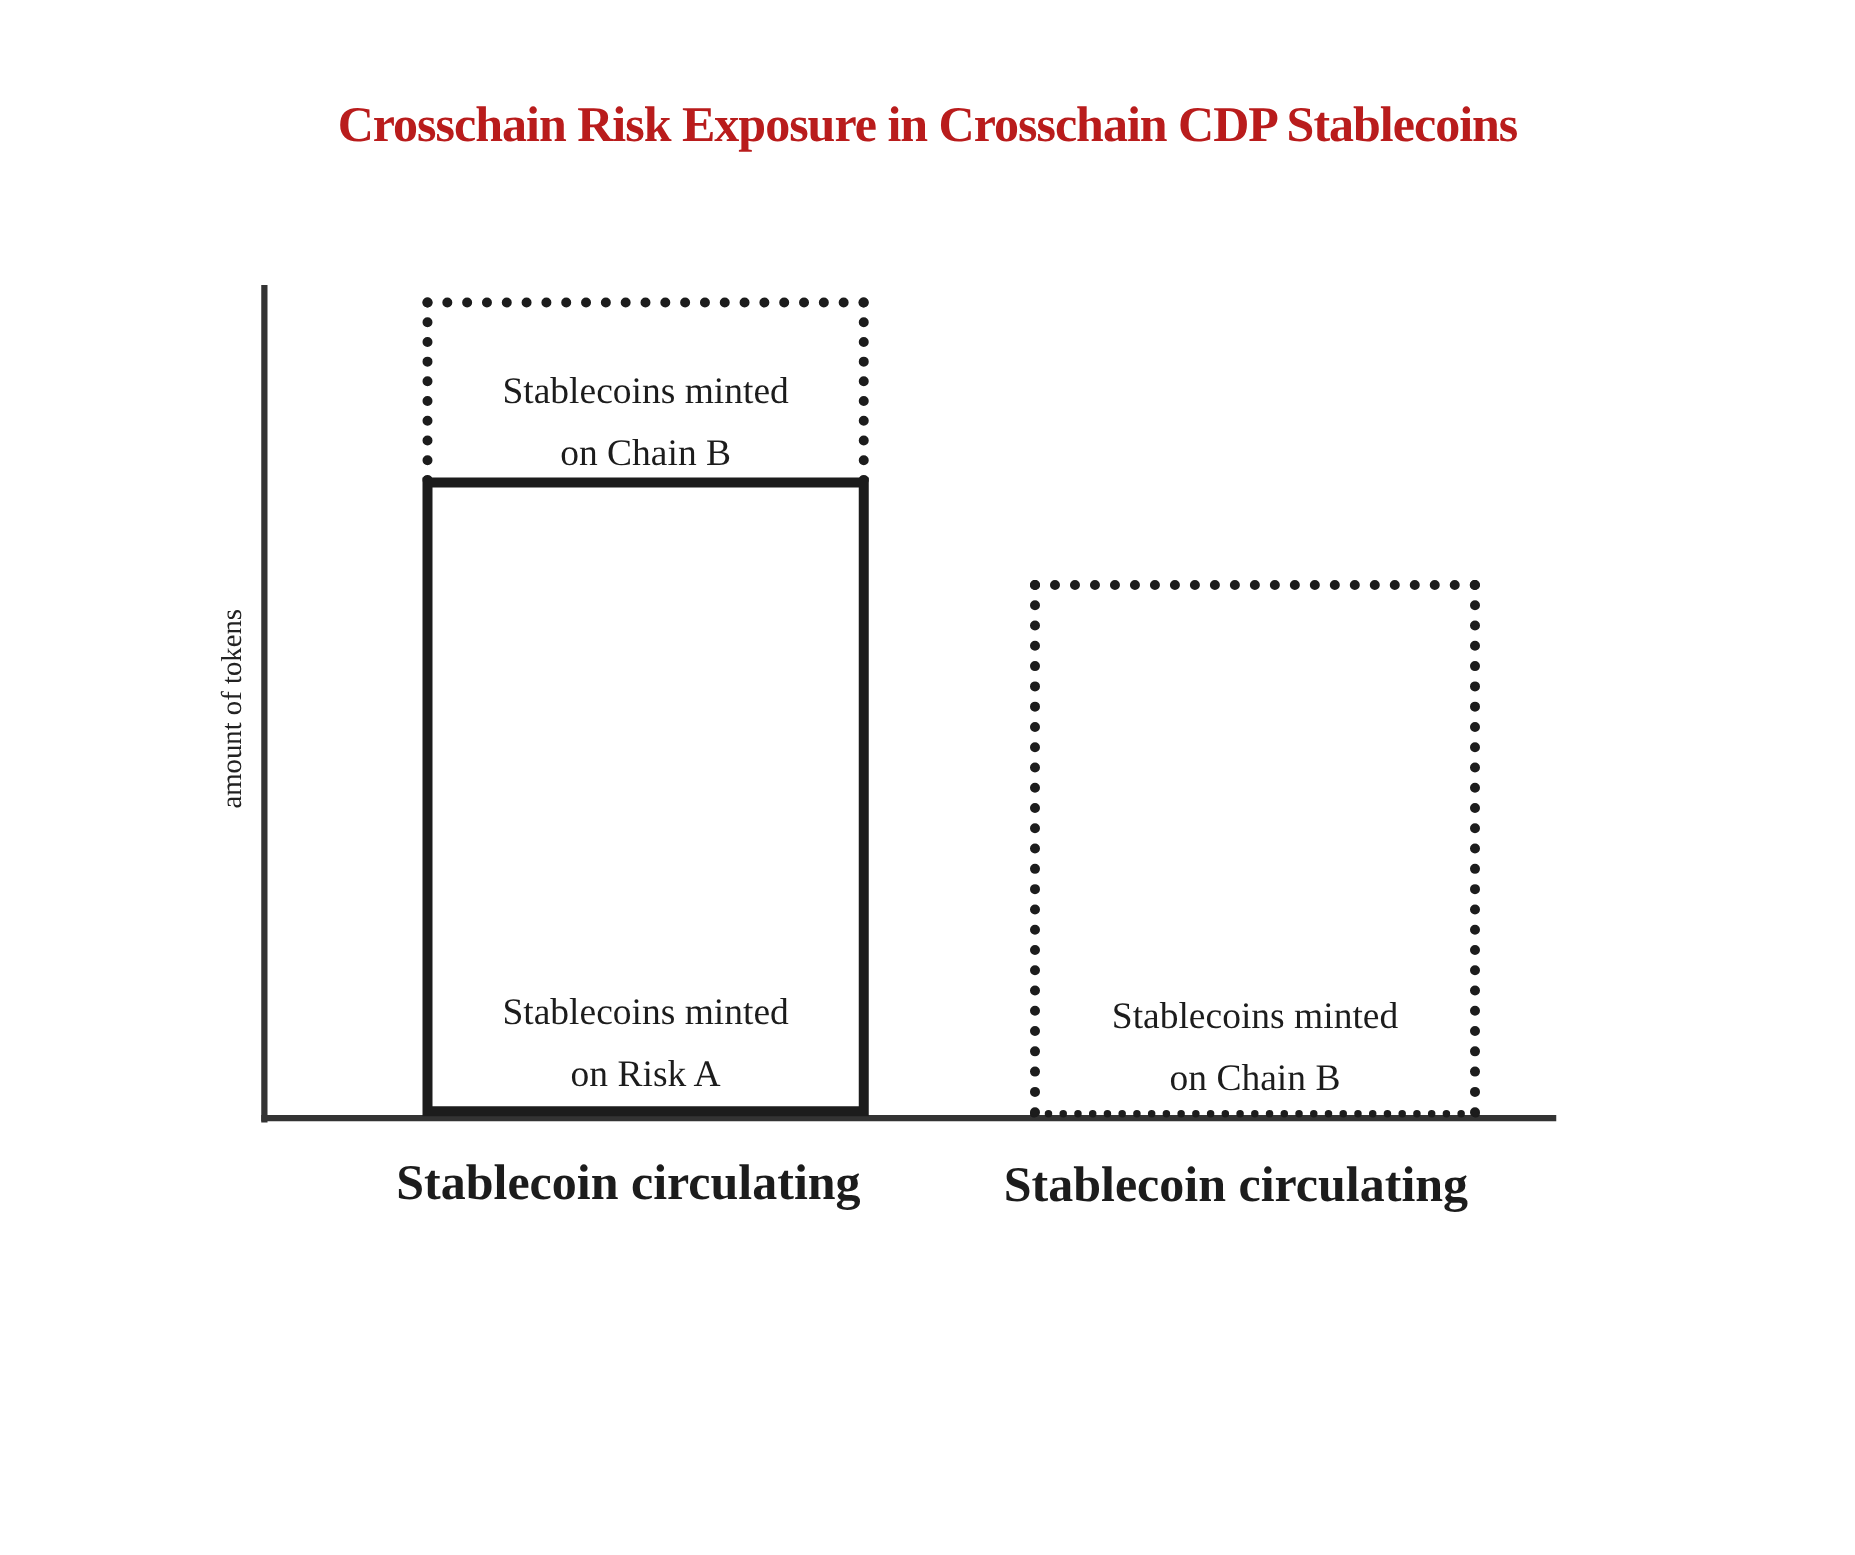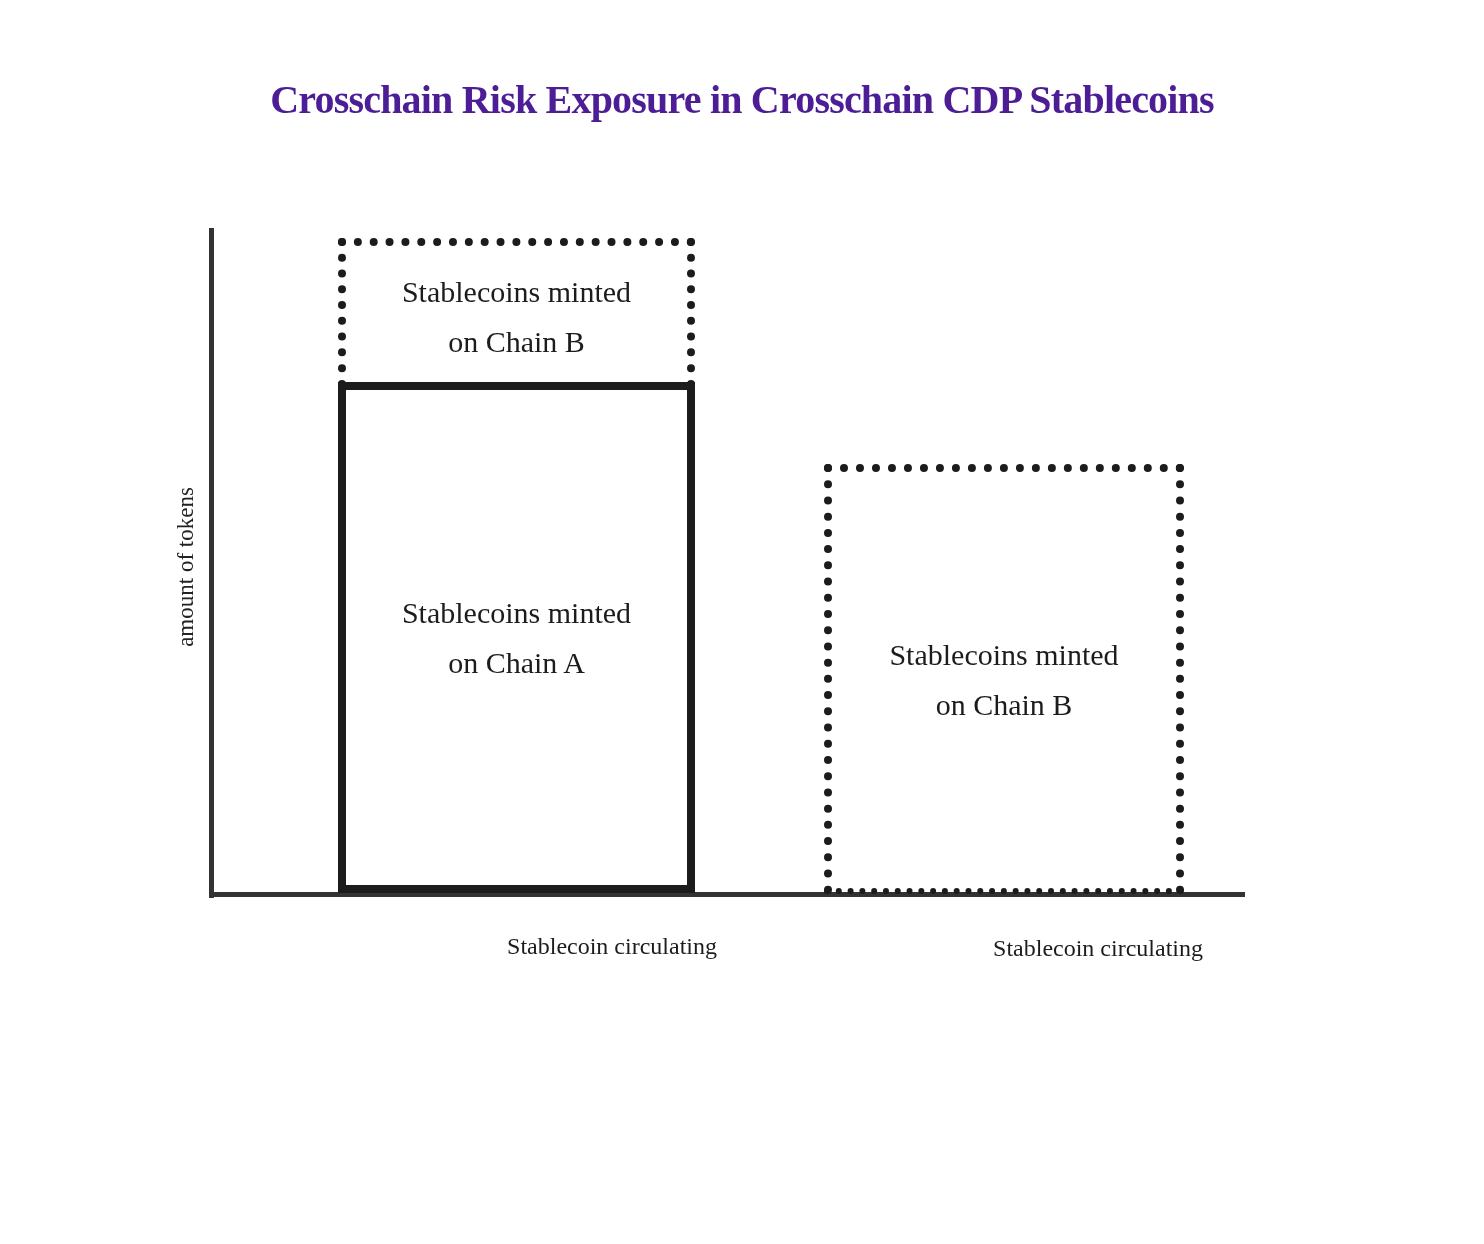--- a/index.html
+++ b/index.html
@@ -1,32 +1,32 @@
 <!DOCTYPE html>
 <html><head>
 <meta charset="utf-8">
 <style>
   html, body { margin: 0; padding: 0; background: #ffffff; }
   body { width: 1484px; height: 1244px; position: relative; overflow: hidden;
          font-family: "Liberation Serif", "DejaVu Serif", serif; color: #1c1c1c; }
   .title { position: absolute; left: 0; width: 1484px; top: 76px; text-align: center;
-           font-size: 40px; font-weight: bold; letter-spacing: -0.8px; color: #4c1d95; }
+           font-size: 40px; font-weight: bold; letter-spacing: -0.8px; color: #b91c1c; }
   .axis-y { position: absolute; left: 209px; top: 228px; width: 5px; height: 670px; background: #333; }
   .axis-x { position: absolute; left: 209px; top: 892px; width: 1036px; height: 5px; background: #333; }
   .ylabel { position: absolute; left: 86px; top: 554px; width: 200px; text-align: center;
             transform: rotate(-90deg); transform-origin: center center; font-size: 23px; color: #222; }
-  .box { position: absolute; box-sizing: border-box; display: flex; align-items: center; justify-content: center;
+  .box { position: absolute; box-sizing: border-box; display: flex; align-items: flex-end; justify-content: center;
          text-align: center; font-size: 30px; line-height: 50px; color: #1c1c1c; }
   .box span { display: block; }
   .solid { border: 8px solid #1c1c1c; }
   .dotted { border: 8px dotted #1c1c1c; }
   .box-a { left: 338px; top: 382px; width: 357px; height: 511px; }
   .box-a-top { left: 338px; top: 238px; width: 357px; height: 150px; border-bottom: none; }
   .box-b { left: 824px; top: 464px; width: 360px; height: 430px; border-bottom-width: 6px; }
-  .xlabel { position: absolute; text-align: right; font-size: 24px; line-height: 50px; color: #1c1c1c; width: 400px; }
+  .xlabel { position: absolute; text-align: left; font-size: 40px; line-height: 50px; color: #1c1c1c; width: 400px; font-weight: bold; }
   .xlabel-a { left: 317px; top: 921px; }
   .xlabel-b { left: 803px; top: 923px; }
   .note { position: absolute; left: 47px; top: 1138px; font-size: 26px; line-height: 41px; color: #1c1c1c; width: 820px; }
 </style>
 </head>
 <body>
 
 <div class="title">Crosschain Risk Exposure in Crosschain CDP Stablecoins</div>
 
 <div class="axis-y"></div>
@@ -36,21 +36,21 @@
 <div class="box dotted box-a-top">
   <div>
     <span>Stablecoins minted</span>
     <span>on Chain B</span>
   </div>
 </div>
 
 <div class="box solid box-a">
   <div>
     <span>Stablecoins minted</span>
-    <span>on Chain A</span>
+    <span>on Risk A</span>
   </div>
 </div>
 
 <div class="box dotted box-b">
   <div>
     <span>Stablecoins minted</span>
     <span>on Chain B</span>
   </div>
 </div>
 

